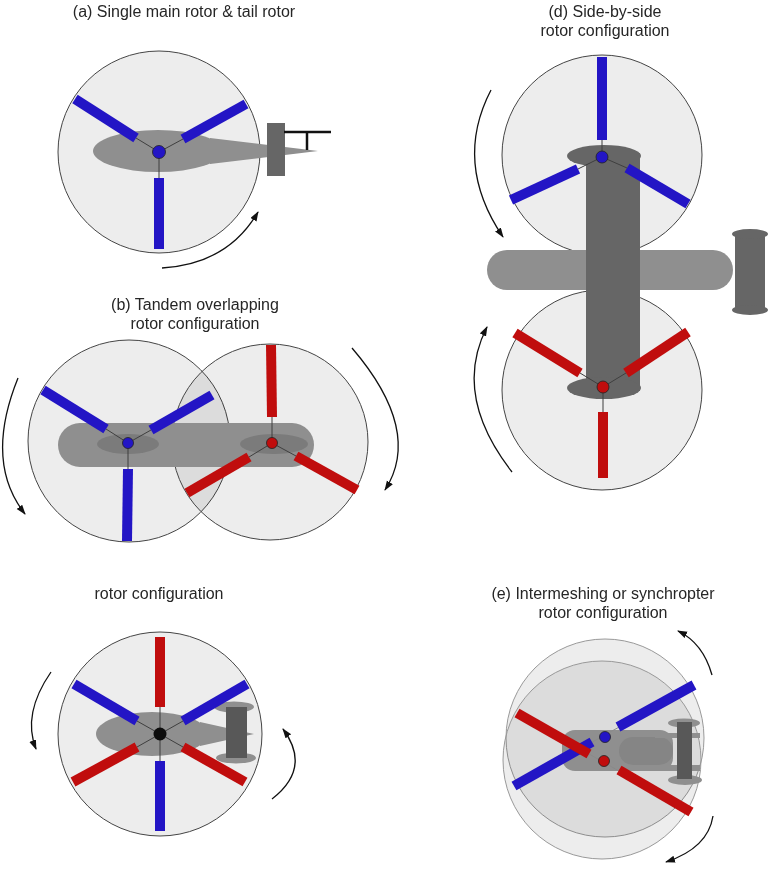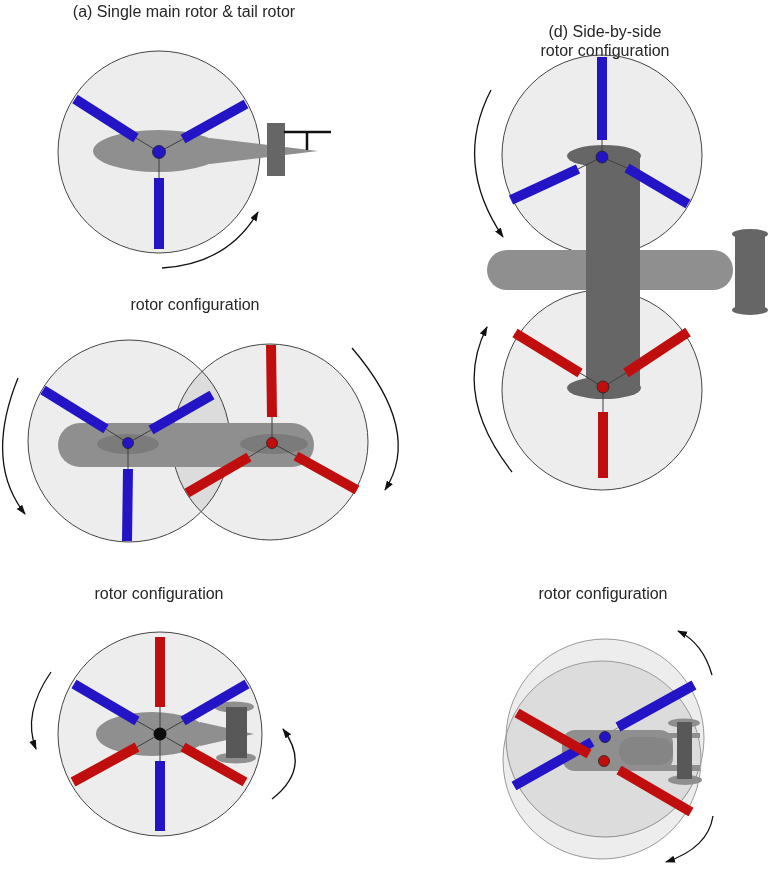--- a/index.html
+++ b/index.html
@@ -27,31 +27,33 @@
   .trot{stroke:var(--tail-rotor,#111);stroke-width:2.5;}
 </style>
 </head>
 <body>
 
 <div class="stage">
 
   <div class="cap" style="left:24px;top:2px">
     <div>(a) Single main rotor &amp; tail rotor</div>
   </div>
-  <div class="cap" style="left:445px;top:22px">
+  <div class="cap" style="left:445px;top:2px">
     <div>(d) Side-by-side</div>
     <div>rotor configuration</div>
   </div>
   <div class="cap" style="left:35px;top:295px">
+    <div>(b) Tandem overlapping</div>
     <div>rotor configuration</div>
   </div>
   <div class="cap" style="left:-1px;top:584px">
     <div>rotor configuration</div>
   </div>
   <div class="cap" style="left:443px;top:584px">
+    <div>(e) Intermeshing or synchropter</div>
     <div>rotor configuration</div>
   </div>
 
   <svg width="768" height="870" viewBox="0 0 768 870">
     <defs>
       <marker id="ah" markerWidth="12" markerHeight="9" refX="9" refY="3.5" orient="auto" markerUnits="userSpaceOnUse">
         <path d="M0,0 L10,3.5 L0,7 Z" fill="#111"></path>
       </marker>
     </defs>
 

